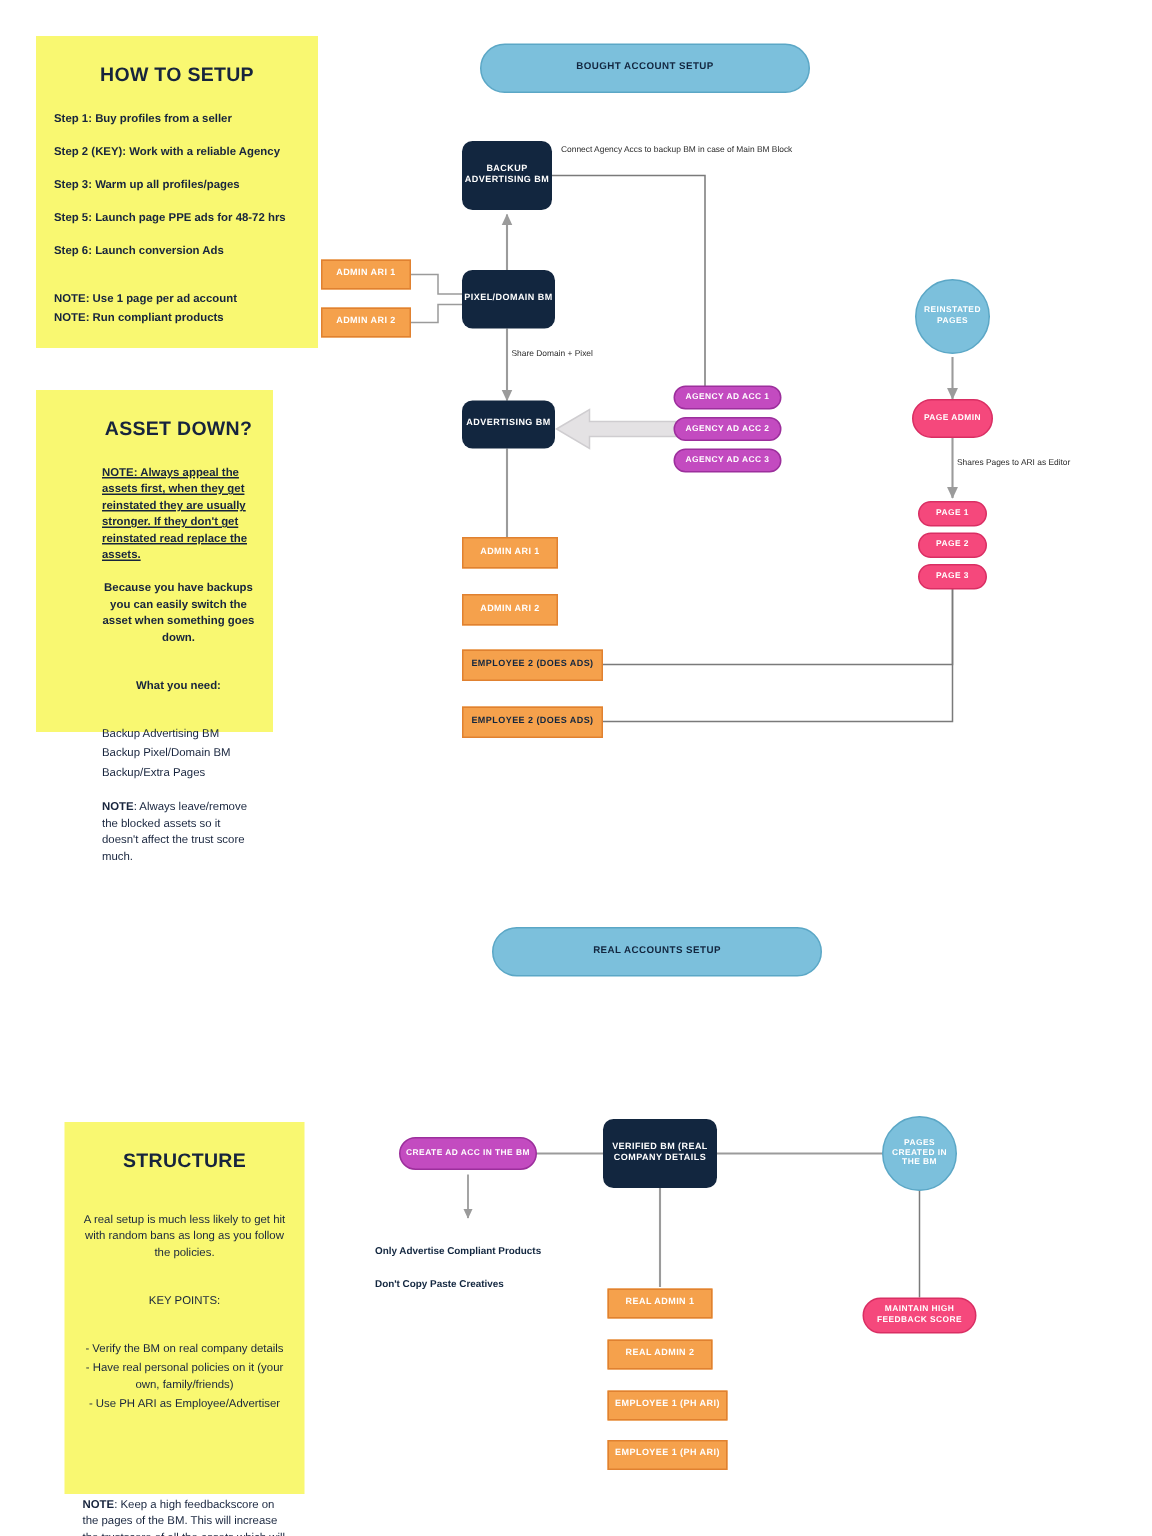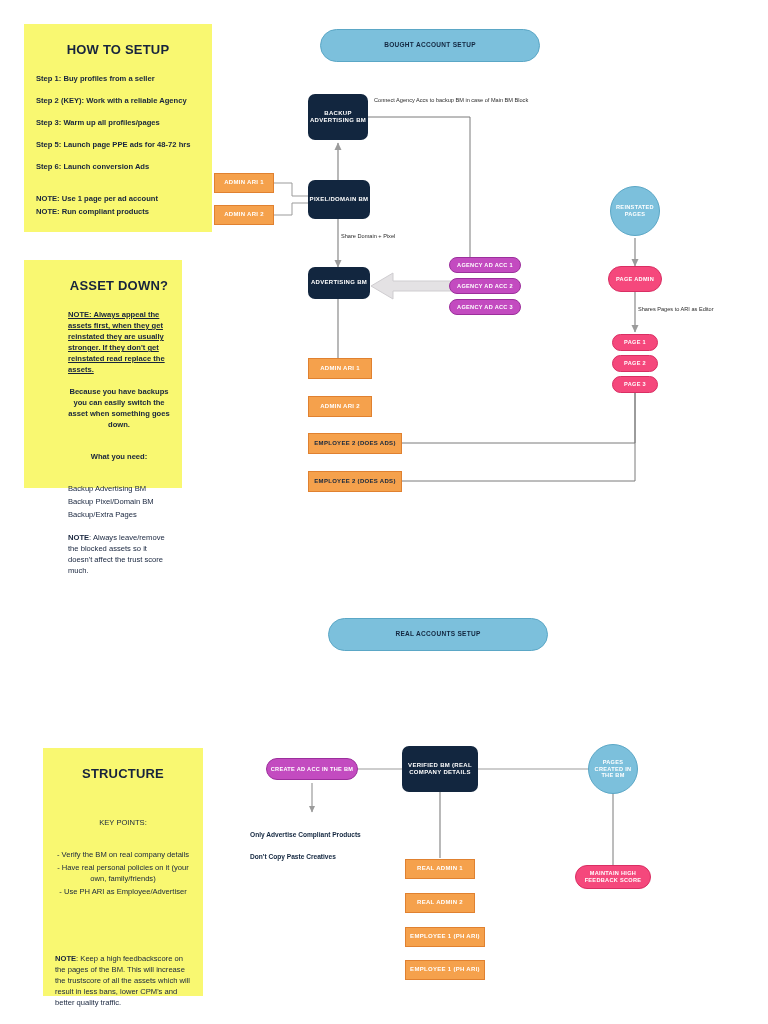--- a/index.html
+++ b/index.html
@@ -131,20 +131,21 @@
     <p class="tight thin">Backup Advertising BM</p>
     <p class="tight thin">Backup Pixel/Domain BM</p>
     <p class="tight thin">Backup/Extra Pages</p>
     <div class="gap"></div>
     <p class="thin"><b>NOTE</b><span>: Always leave/remove the blocked assets so it doesn't affect the trust score much.</span></p>
   </div>
 
   <div class="note" style="left:43px;top:748px;width:160px;height:248px;">
     <h3>STRUCTURE</h3>
     <div class="gap"></div>
+    <p class="center thin">A real setup is much less likely to get hit with random bans as long as you follow the policies.</p>
     <div class="gap"></div>
     <p class="center thin">KEY POINTS:</p>
     <div class="gap"></div>
     <p class="center tight thin">- Verify the BM on real company details</p>
     <p class="center tight thin">- Have real personal policies on it (your own, family/friends)</p>
     <p class="center tight thin">- Use PH ARI as Employee/Advertiser</p>
     <div class="gap" style="height:54px"></div>
     <p class="thin"><b>NOTE</b><span>: Keep a high feedbackscore on the pages of the BM. This will increase the trustscore of all the assets which will result in less bans, lower CPM's and better quality traffic.</span></p>
   </div>
 

